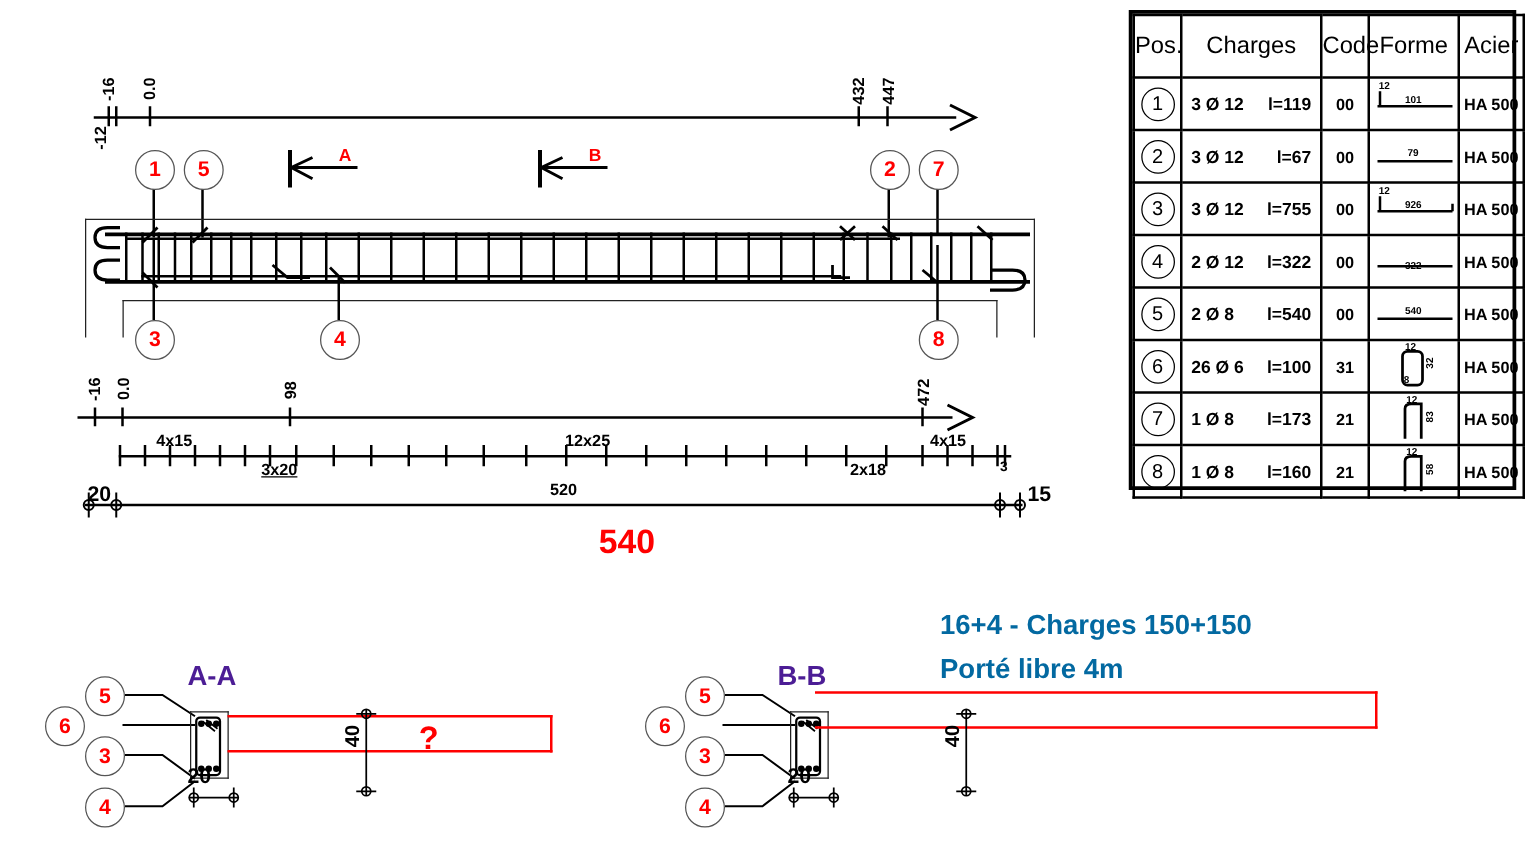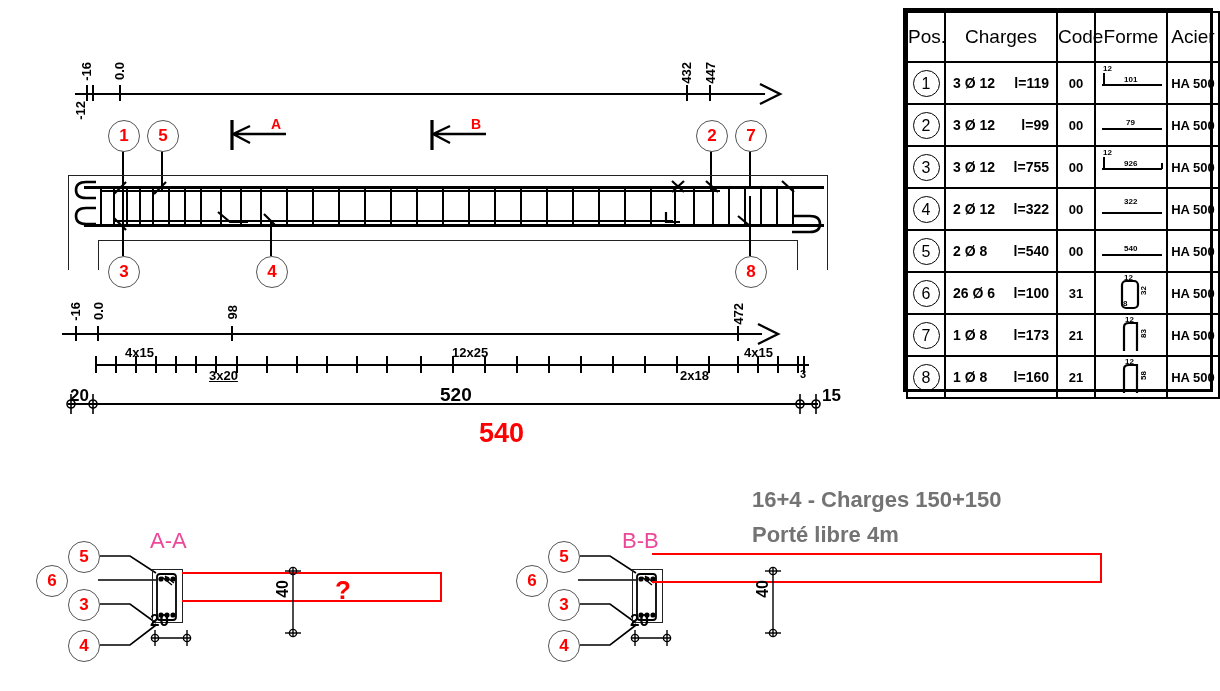--- a/index.html
+++ b/index.html
@@ -45,27 +45,27 @@
 
   .posbub{position:absolute;width:30px;height:30px;border:1.4px solid #555;
           border-radius:50%;color:#ff0000;font-size:17px;font-weight:bold;
           text-align:center;line-height:30px;background:#fff;}
   .leader{position:absolute;background:#000;width:1.8px;}
 
   .seclabel{position:absolute;color:#ff0000;font-size:13px;font-weight:bold;}
 
   .stirrup{position:absolute;background:#000;width:1.7px;}
 
-  .sectitle{position:absolute;color:#ec4899;font-size:22px;font-weight:normal;}
+  .sectitle{position:absolute;color:#4c1d95;font-size:22px;font-weight:bold;}
   .numlbl{position:absolute;font-size:17px;font-weight:bold;}
   .numlbl.v{writing-mode:vertical-rl;transform:rotate(180deg);font-size:16px;}
   .qmark{position:absolute;color:#ff0000;font-size:26px;font-weight:bold;}
-  .notetxt{position:absolute;color:#737373;font-size:22px;font-weight:bold;white-space:nowrap;text-align:center;}
+  .notetxt{position:absolute;color:#0369a1;font-size:22px;font-weight:bold;white-space:nowrap;text-align:center;}
   .d540{position:absolute;color:#ff0000;font-size:27px;font-weight:bold;}
-  .d520{position:absolute;font-size:19px;font-weight:bold;}
+  .d520{position:absolute;font-size:13px;font-weight:bold;}
   .d20{position:absolute;font-size:17px;font-weight:bold;}
   .spacelbl{position:absolute;font-size:13px;font-weight:bold;}
 </style>
 </head>
 <body>
 
 <div id="schedule">
   <table>
     <colgroup>
       <col class="col-pos">
@@ -104,21 +104,21 @@
           </div>
         </td>
         <td class="acier-cell">HA 500</td>
       </tr>
 
       <tr class="body-row">
         <td><span class="bubble">2</span></td>
         <td>
           <div class="arm-cell">
             <span>3 Ø 12</span>
-            <span>l=99</span>
+            <span>l=67</span>
           </div>
         </td>
         <td class="code-cell">00</td>
         <td>
           <div class="forme-cell">
             <svg width="72" height="40" viewBox="0 0 72 40">
               <path d="M6,24 L66,24" stroke="#000" stroke-width="2" fill="none"></path>
             </svg>
             <span class="fm-lbl" style="left:30px;top:13px;">79</span>
           </div>
@@ -154,21 +154,21 @@
             <span>2 Ø 12</span>
             <span>l=322</span>
           </div>
         </td>
         <td class="code-cell">00</td>
         <td>
           <div class="forme-cell">
             <svg width="72" height="40" viewBox="0 0 72 40">
               <path d="M6,24 L66,24" stroke="#000" stroke-width="2" fill="none"></path>
             </svg>
-            <span class="fm-lbl" style="left:28px;top:8px;text-align:right;">322</span>
+            <span class="fm-lbl" style="left:28px;top:19px;text-align:right;">322</span>
           </div>
         </td>
         <td class="acier-cell">HA 500</td>
       </tr>
 
       <tr class="body-row">
         <td><span class="bubble">5</span></td>
         <td>
           <div class="arm-cell">
             <span>2 Ø 8</span>

